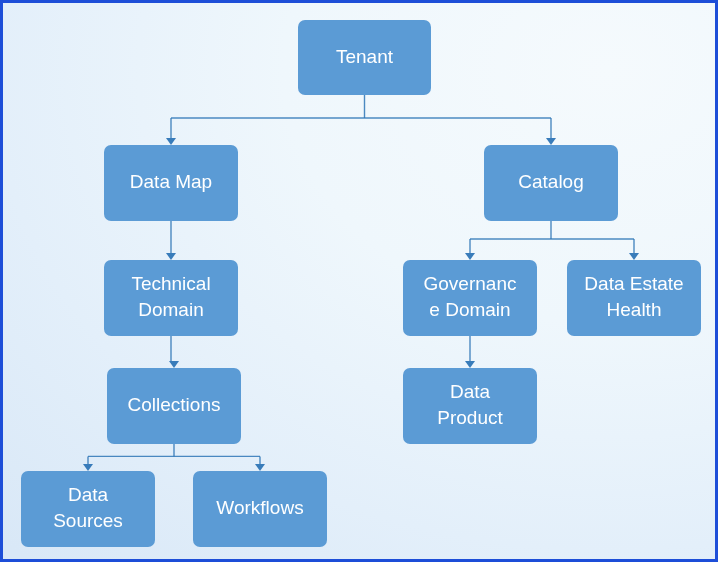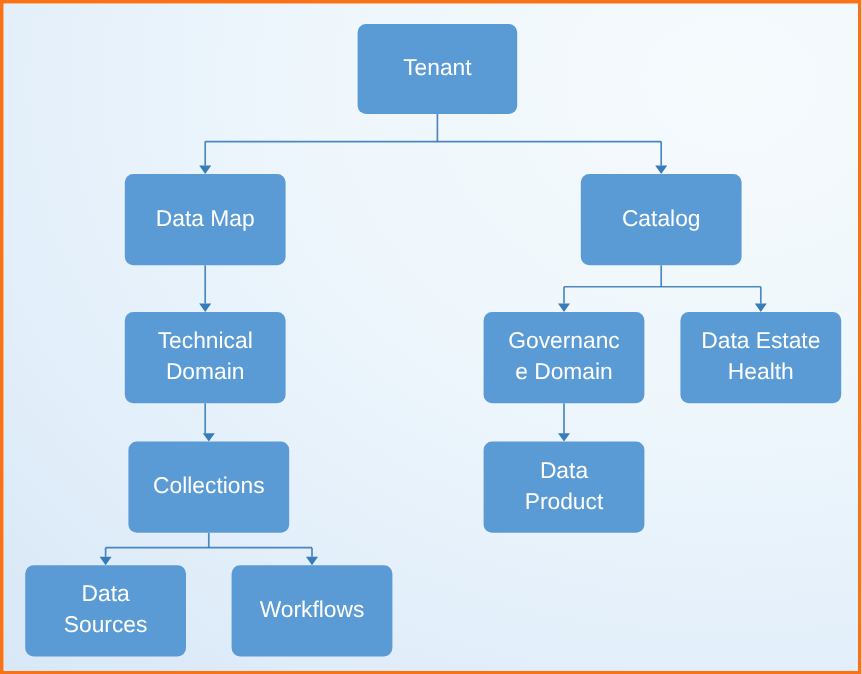--- a/index.html
+++ b/index.html
@@ -5,21 +5,21 @@
   html, body {
     margin: 0;
     padding: 0;
     background: #ffffff;
   }
   #screenshot {
     position: relative;
     width: 718px;
     height: 562px;
     box-sizing: border-box;
-    border: 3px solid #f97316;
+    border: 3px solid #1d4ed8;
     overflow: hidden;
     font-family: "Liberation Sans", sans-serif;
     text-align: center;
   }
   #canvas {
     position: absolute;
     inset: 0;
     background:
       radial-gradient(120% 120% at 85% 12%, #f5fafd 0%, #eff7fc 38%, #e3effa 72%, #d9e8f7 100%);
   }

